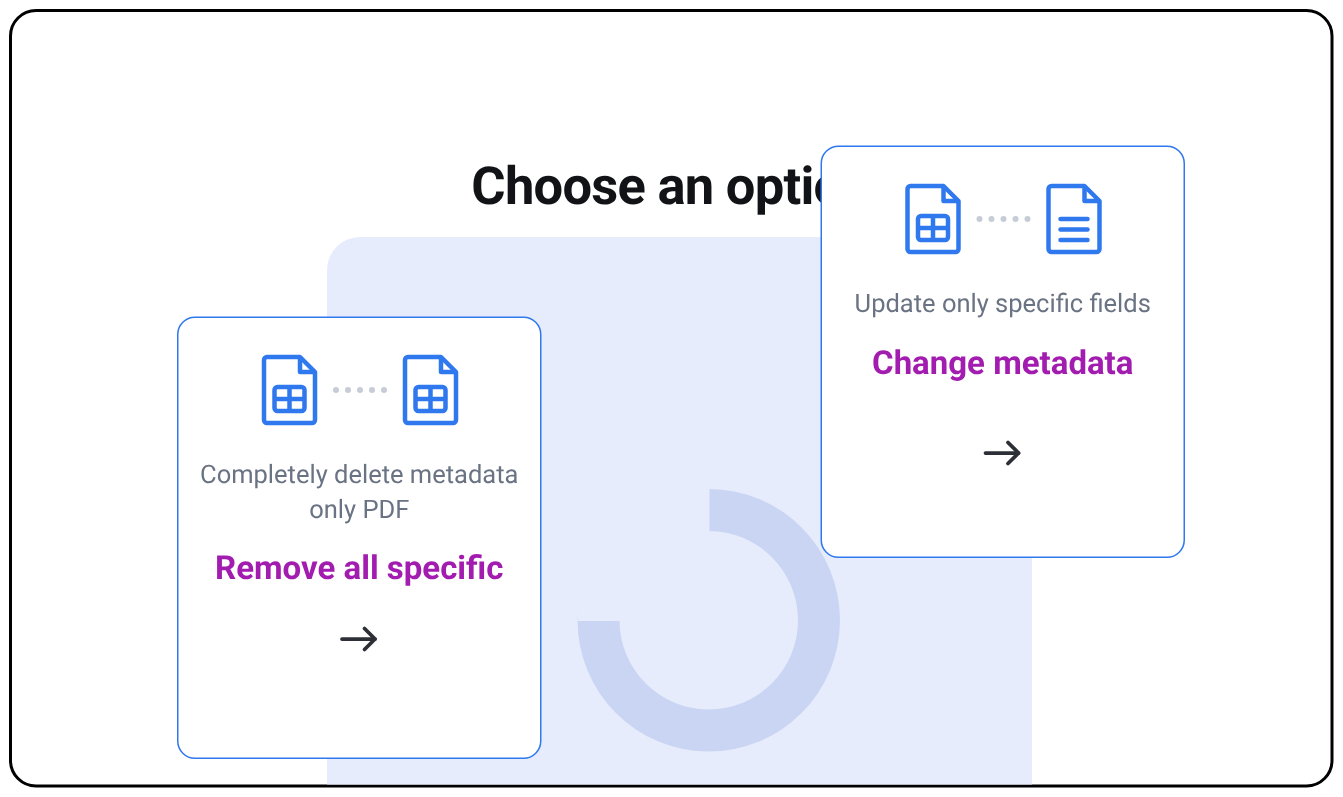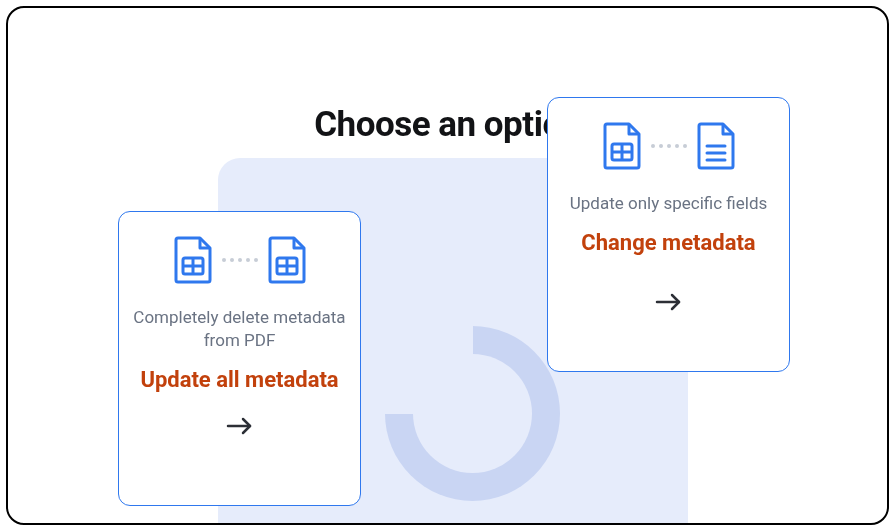--- a/index.html
+++ b/index.html
@@ -102,21 +102,21 @@
     }
     .desc {
       color: #6a7383;
       font-size: 17px;
       line-height: 1.35;
       margin-bottom: 14px;
     }
     .title {
       font-weight: 700;
       font-size: 22px;
-      color: #c2410c;
+      color: #a21caf;
       line-height: 1.3;
     }
     .arrow-wrap {
       margin-top: 22px;
       display: flex;
       justify-content: center;
     }
     .card-right .arrow-wrap { margin-top: 34px; }
     svg { display: block; }
   </style>
@@ -152,22 +152,22 @@
       <span>
         <svg width="38" height="48" viewBox="0 0 38 48" fill="none">
           <path d="M4 2h22l10 10v32a2 2 0 0 1-2 2H4a2 2 0 0 1-2-2V4a2 2 0 0 1 2-2Z" stroke="#2f78ee" stroke-width="3" stroke-linejoin="round"></path>
           <path d="M26 2v10h10" stroke="#2f78ee" stroke-width="3" stroke-linejoin="round"></path>
           <rect x="9" y="22" width="20" height="16" rx="2" stroke="#2f78ee" stroke-width="3"></rect>
           <line x1="19" y1="22" x2="19" y2="38" stroke="#2f78ee" stroke-width="3"></line>
           <line x1="9" y1="30" x2="29" y2="30" stroke="#2f78ee" stroke-width="3"></line>
         </svg>
       </span>
     </div>
-    <p class="desc">Completely delete metadata from PDF</p>
-    <p class="title">Update all metadata</p>
+    <p class="desc">Completely delete metadata only PDF</p>
+    <p class="title">Remove all specific</p>
     <div class="arrow-wrap">
       <span>
         <svg width="28" height="20" viewBox="0 0 28 20" fill="none">
           <line x1="2" y1="10" x2="24" y2="10" stroke="#2c2f36" stroke-width="2.5" stroke-linecap="round"></line>
           <polyline points="17,3 24,10 17,17" stroke="#2c2f36" stroke-width="2.5" stroke-linecap="round" stroke-linejoin="round" fill="none"></polyline>
         </svg>
       </span>
     </div>
   </div>
 

